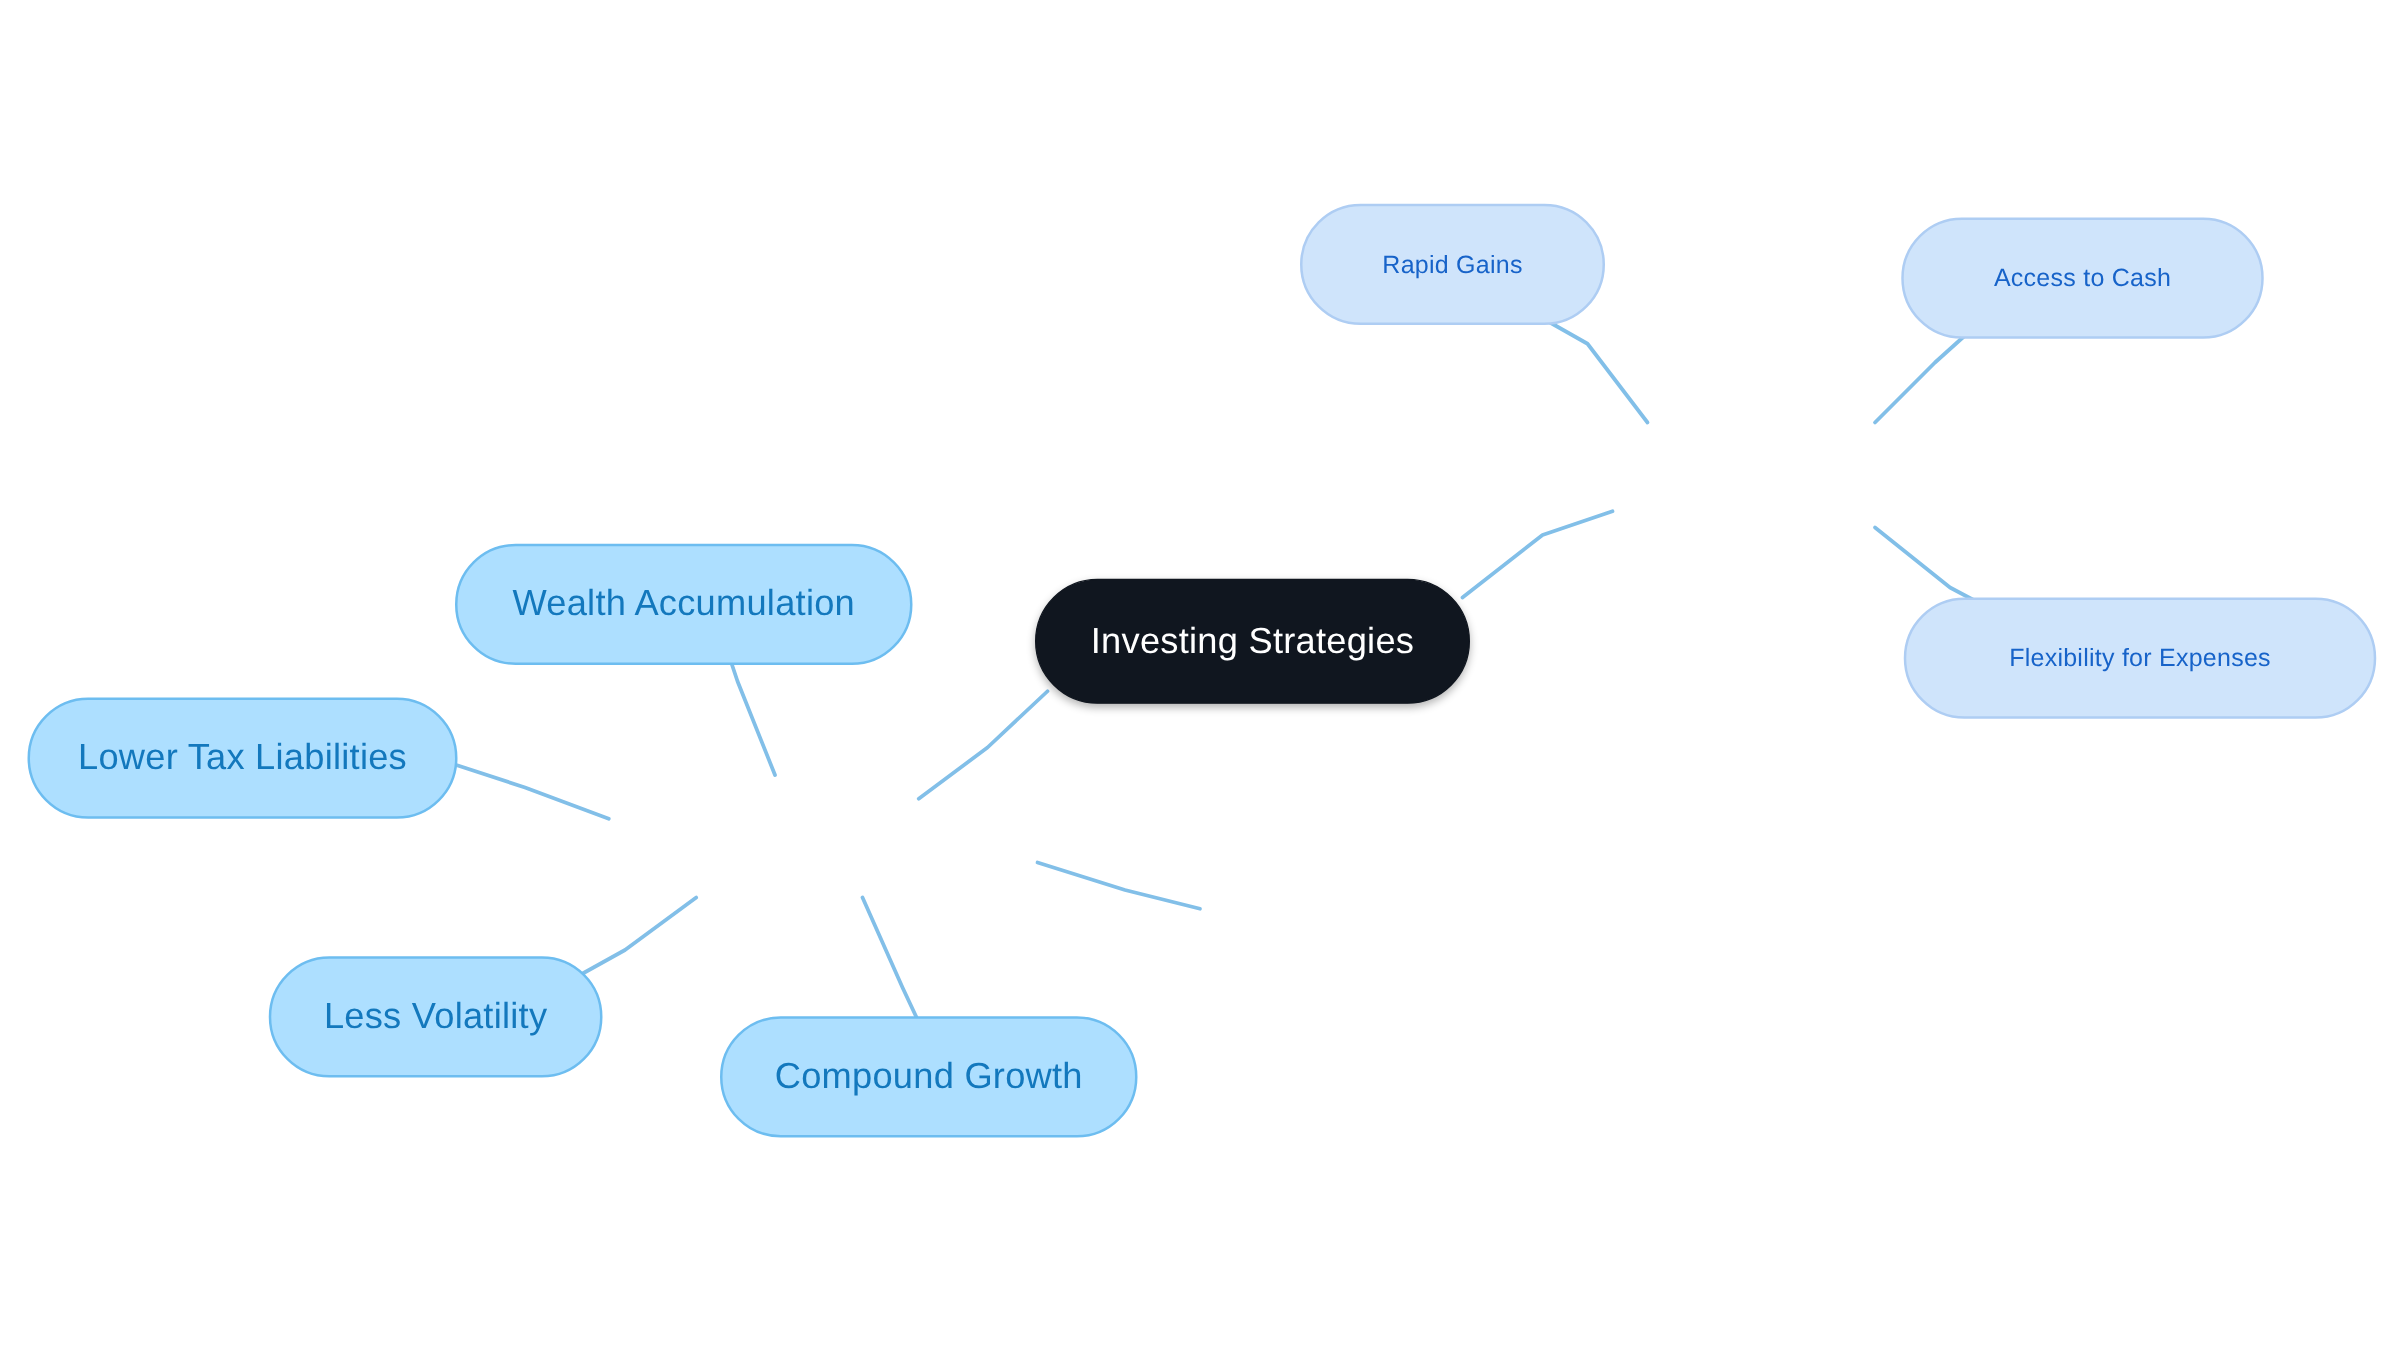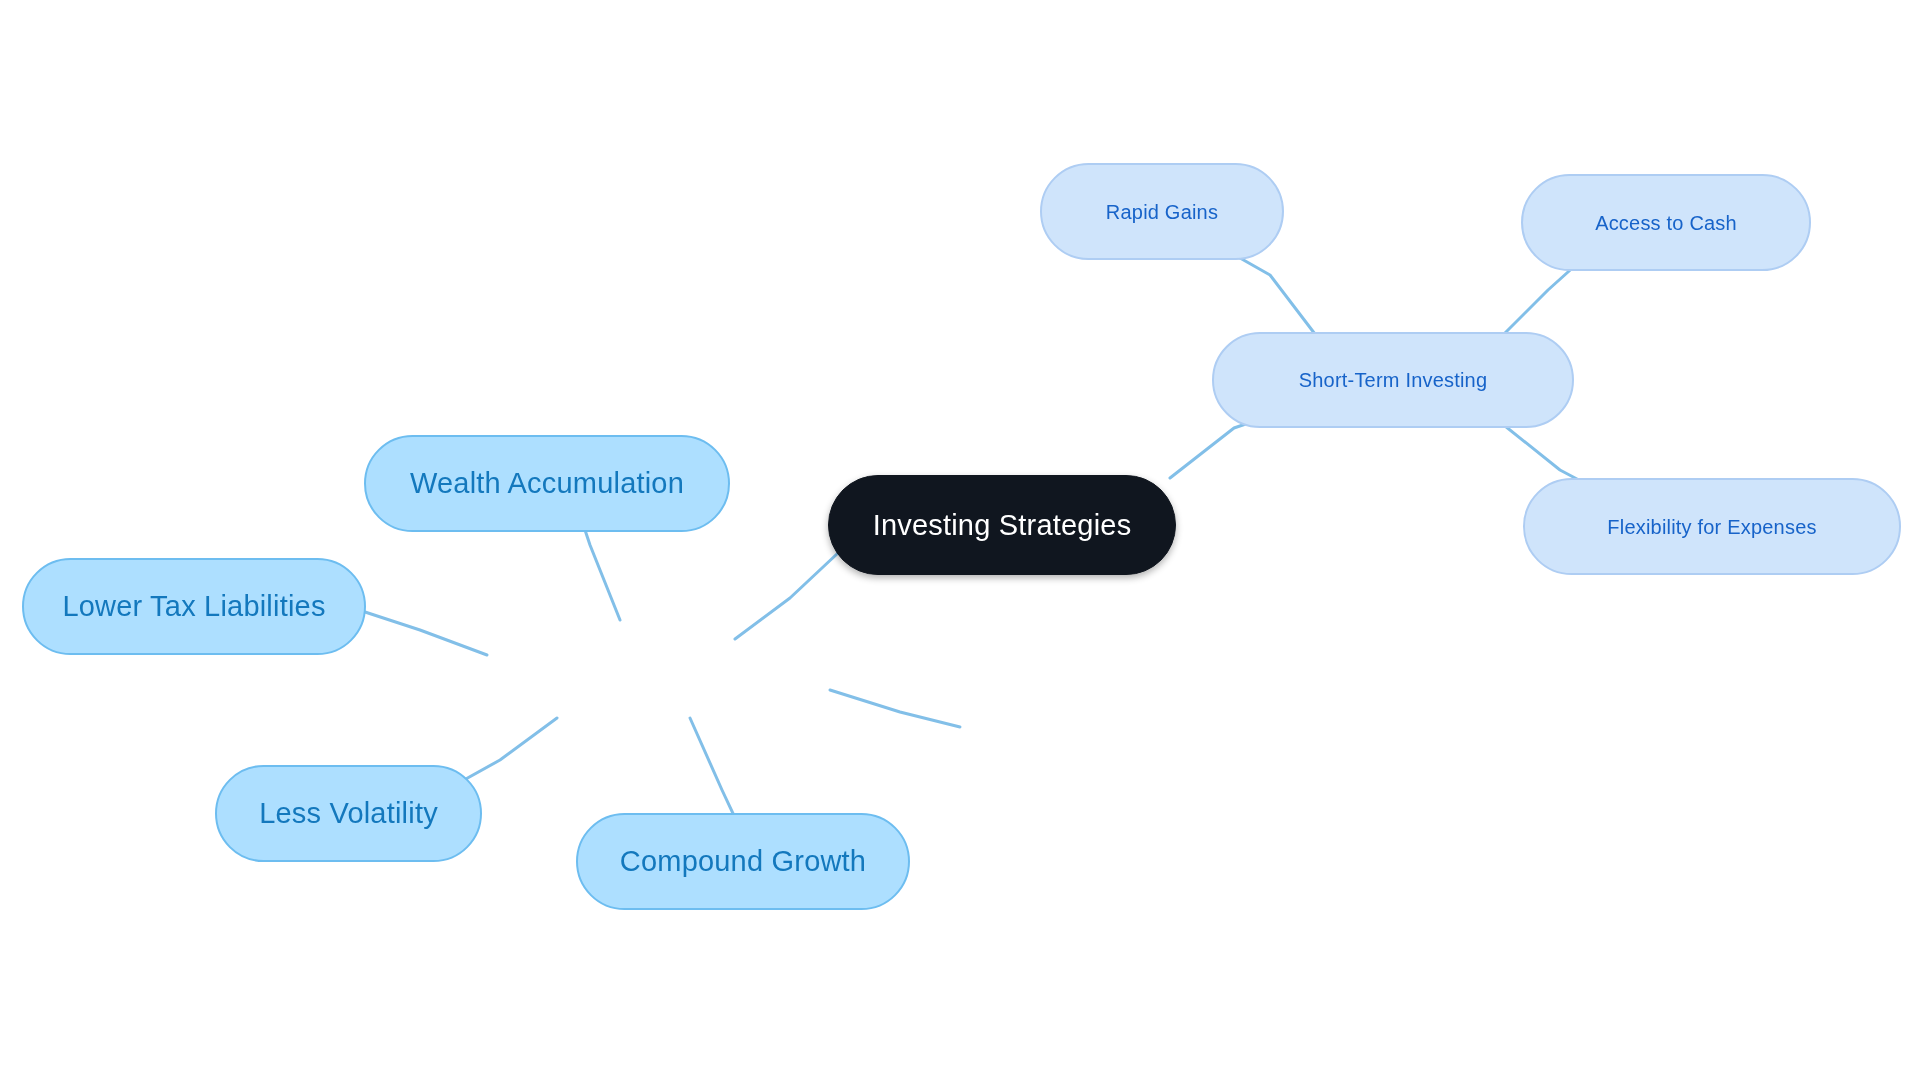--- a/index.html
+++ b/index.html
@@ -42,21 +42,20 @@
     line-height: 1;
   }
   
   .node.root {
     background: #10161f;
     border: 1px solid #10161f;
     border-radius: 999px;
     color: #ffffff;
     font-size: 29px;
     box-shadow: 0 3px 7px rgba(0,0,0,0.30);
-    margin-top: 12px;
   }
   
   .node.branch-long {
     background: #addfff;
     border: 2px solid #6dbdf0;
     border-radius: 999px;
     color: #1378bd;
     font-size: 29px;
   }
   
@@ -93,23 +92,20 @@
 
     <path d="M 690 718 L 722 790 L 737 822" fill="none" stroke="#82bfe8" stroke-width="3" stroke-linecap="round" stroke-linejoin="round"></path>
 
     <path d="M 830 690 L 900 712 L 960 727" fill="none" stroke="#82bfe8" stroke-width="3" stroke-linecap="round" stroke-linejoin="round"></path>
   </svg>
 
   <div class="node root" style="left:828px; top:463px; width:348px; height:100px;">
     <span class="node-label">Investing Strategies</span>
   </div>
 
-  <div class="node branch-short" style="left:1212px; top:332px; width:362px; height:96px;">
-    <span class="node-label">Short-Term Investing</span>
-  </div>
 
 
   <div class="node branch-short" style="left:1040px; top:163px; width:244px; height:97px;">
     <span class="node-label">Rapid Gains</span>
   </div>
 
   <div class="node branch-short" style="left:1521px; top:174px; width:290px; height:97px;align-items:center;">
     <span class="node-label">Access to Cash</span>
   </div>
 

